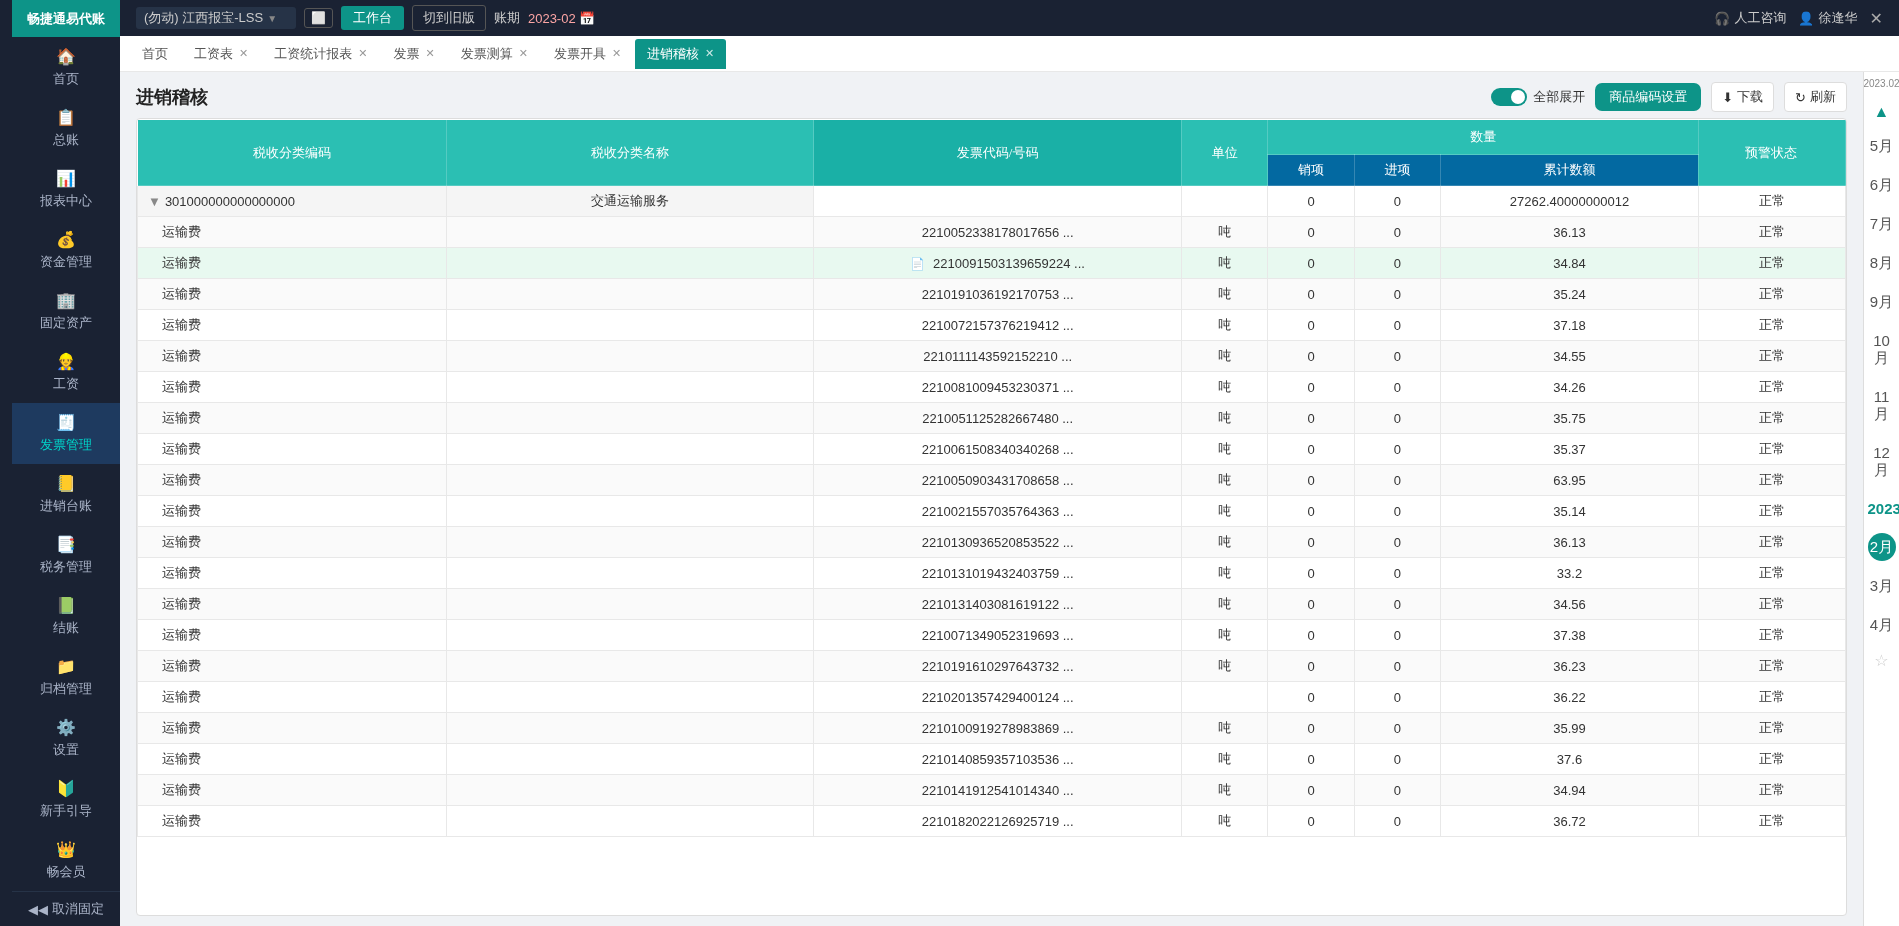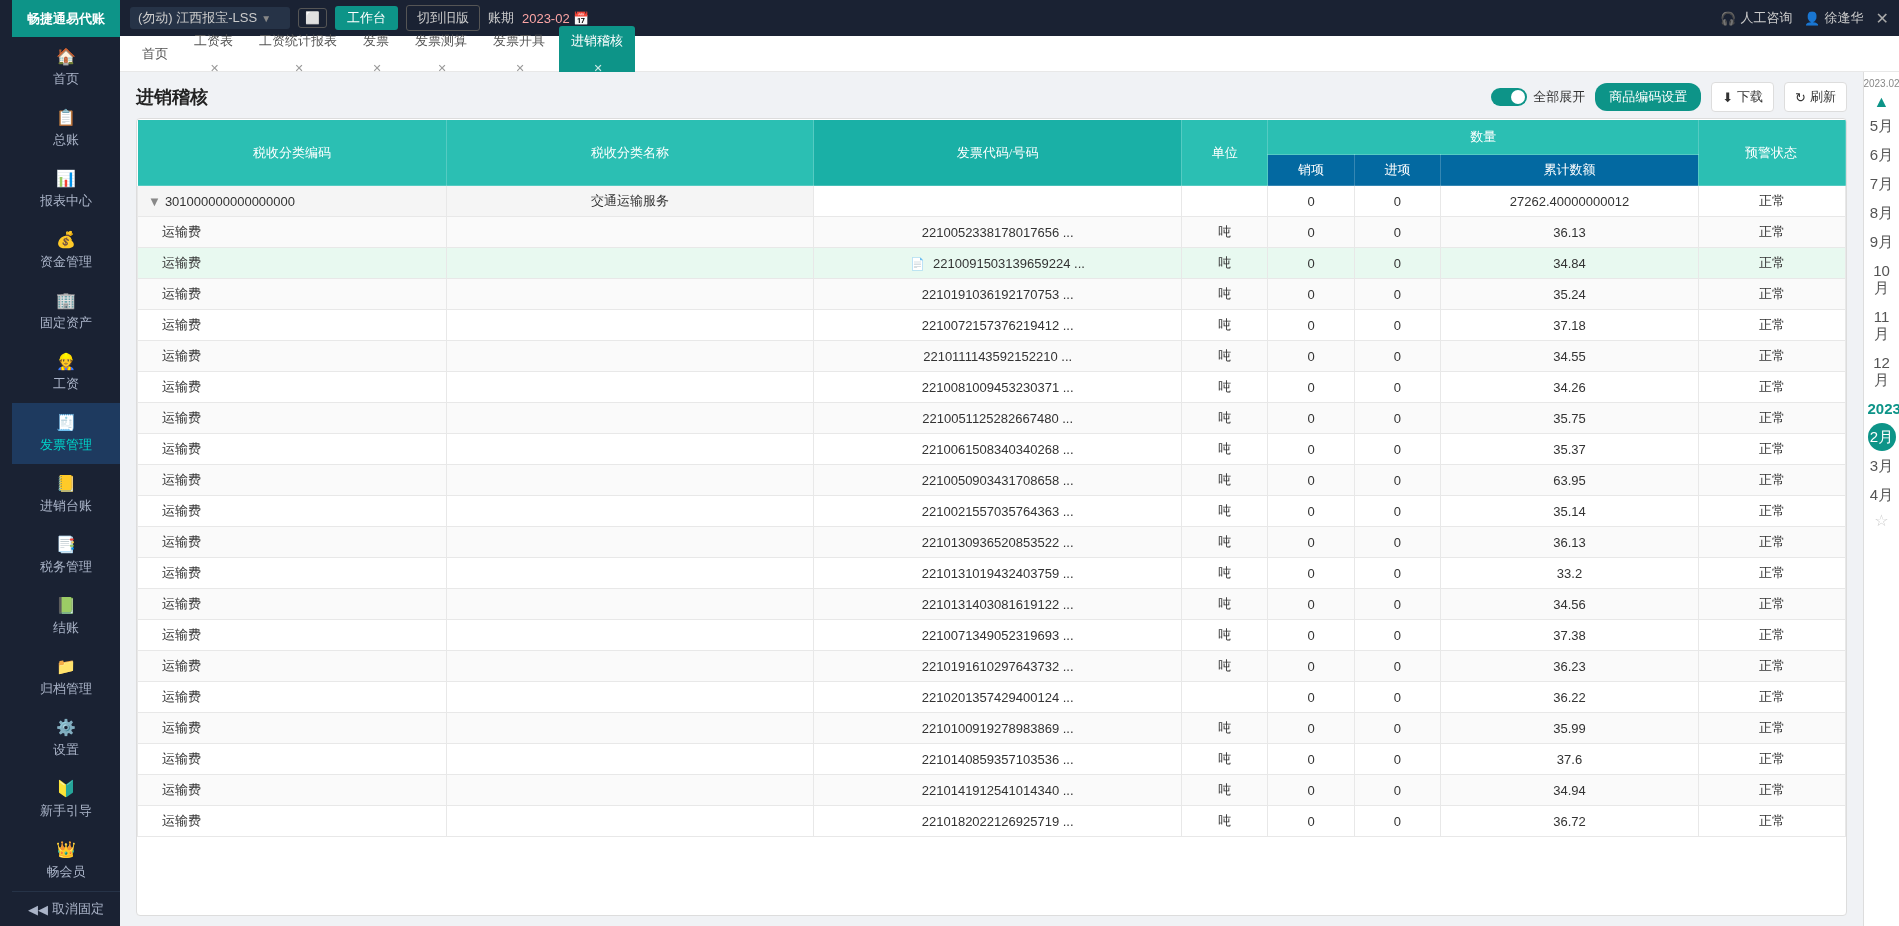--- a/index.html
+++ b/index.html
@@ -61,21 +61,21 @@
       flex-direction: column;
       overflow: hidden;
     }
 
     
     .topbar {
       height: 36px;
       background: #1a2233;
       display: flex;
       align-items: center;
-      padding: 0 10px;
+      padding: 0 16px;
       gap: 8px;
       flex-shrink: 0;
     }
     .topbar-company {
       display: flex;
       align-items: center;
       gap: 4px;
       color: #ccc;
       font-size: 12px;
       background: #263347;
@@ -137,29 +137,28 @@
       display: flex;
       align-items: center;
       padding: 0 10px;
       border-bottom: 1px solid #e8e8e8;
       gap: 2px;
       flex-shrink: 0;
     }
     .nav-tab {
       display: flex;
       align-items: center;
-      gap: 12px;
+      gap: 4px;
       padding: 6px 12px;
       cursor: pointer;
       color: #555;
       font-size: 13px;
       border-radius: 3px 3px 0 0;
       position: relative;
       white-space: nowrap;
-      flex-direction: column;
     }
     .nav-tab.active {
       background: #0d9488;
       color: white;
     }
     .nav-tab .close-x { font-size: 11px; color: #999; margin-left: 2px; }
     .nav-tab.active .close-x { color: rgba(255,255,255,0.8); }
     .nav-tab-home { color: #555; font-size: 13px; padding: 6px 12px; cursor: pointer; }
 
     
@@ -213,21 +212,21 @@
       width: 14px;
       height: 14px;
       background: white;
       border-radius: 50%;
     }
     .btn-settings {
       background: #0d9488;
       color: white;
       border: none;
       padding: 5px 14px;
-      border-radius: 12px;
+      border-radius: 7px;
       cursor: pointer;
       font-size: 13px;
     }
     .btn-download {
       background: white;
       color: #333;
       border: 1px solid #ddd;
       padding: 5px 10px;
       border-radius: 4px;
       cursor: pointer;
@@ -290,21 +289,21 @@
 
     
     .right-panel {
       width: 36px;
       background: white;
       border-left: 1px solid #ddd;
       display: flex;
       flex-direction: column;
       align-items: center;
       padding: 4px 2px;
-      gap: 2px;
+      gap: 12px;
       font-size: 11px;
       flex-shrink: 0;
     }
     .right-panel-year {
       color: #555;
       font-size: 11px;
       padding: 2px 0;
     }
     .right-panel-item {
       width: 32px;

